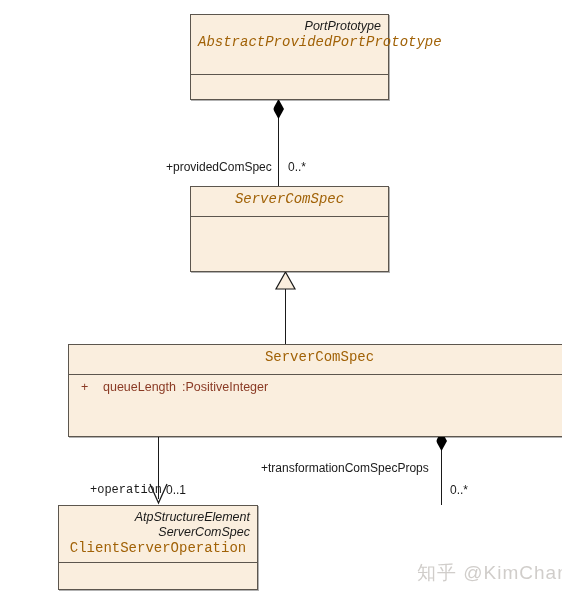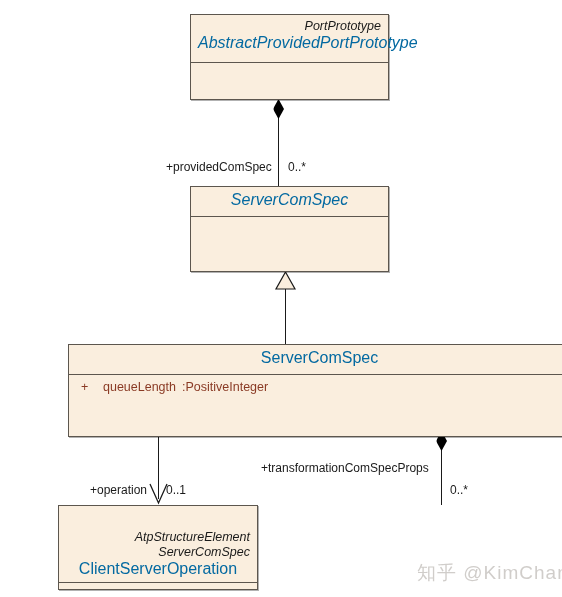--- a/index.html
+++ b/index.html
@@ -38,24 +38,25 @@
     text-align: right;
     font-style: italic;
     font-size: 12.5px;
     color: #1a1a1a;
     line-height: 15px;
     white-space: nowrap;
   }
   .cname {
     display: block;
     text-align: center;
-    font-size: 16px;
-    color: #0369a1;
+    font-size: 14px;
+    color: #a16207;
     line-height: 17px;
     white-space: nowrap;
+    font-family: Liberation Mono, monospace;
   }
   .cname.italic { font-style: italic; }
   .attr-row {
     font-size: 12.5px;
     color: #8a3a24;
     line-height: 16px;
     padding: 4px 0 0 12px;
     white-space: nowrap;
   }
   .attr-vis {
@@ -122,32 +123,32 @@
 
   <div class="vline" style="left:285px; top:288px; height:56px;"></div>
   <svg class="tri-outline" style="left:274px; top:271px;" width="23" height="19" viewBox="0 0 23 19">
     <polygon points="11.5,1 21,18 2,18" fill="#faeede" stroke="#1a1a1a" stroke-width="1.2"></polygon>
   </svg>
 
   <div class="vline" style="left:158px; top:437px; height:62px;"></div>
   <svg class="arrow-open" style="left:148px; top:482px;" width="21" height="24" viewBox="0 0 21 24">
     <polyline points="2,2 10.5,21 19,2" fill="none" stroke="#1a1a1a" stroke-width="1.3"></polyline>
   </svg>
-  <div class="lbl" style="left:90px; top:483px;">+operation</div>
+  <div class="lbl" style="left:90px; top:483px;font-family:Liberation Mono, monospace;">+operation</div>
   <div class="lbl lbl-mult" style="left:166px; top:483px;">0..1</div>
 
   <div class="vline" style="left:441px; top:437px; height:68px;"></div>
   <div class="diamond-filled" style="left:441.5px; top:431px;">
       <i></i>
     </div>
   <div class="lbl" style="left:261px; top:461px;">+transformationComSpecProps</div>
   <div class="lbl lbl-mult" style="left:450px; top:483px;">0..*</div>
 
   <div class="uml-class" style="left:190px; top:14px; width:199px; height:86px;">
-    <div class="uml-head" style="height:48px;">
+    <div class="uml-head" style="height:60px;">
       <span class="stereo">PortPrototype</span>
       <span class="cname italic">AbstractProvidedPortPrototype</span>
     </div>
     <div class="uml-body" style="height:37px;"></div>
   </div>
 
   <div class="uml-class" style="left:190px; top:186px; width:199px; height:86px;">
     <div class="uml-head" style="height:30px;">
       <span class="cname italic">ServerComSpec</span>
     </div>
@@ -159,21 +160,21 @@
       <span class="cname">ServerComSpec</span>
     </div>
     <div class="uml-body" style="height:61px;">
       <div class="attr-row">
         <span class="attr-vis">+</span><span>queueLength</span><span style="display:inline-block;width:6px;"></span><span>:PositiveInteger</span>
       </div>
     </div>
   </div>
 
   <div class="uml-class" style="left:58px; top:505px; width:200px; height:85px;">
-    <div class="uml-head" style="height:57px;margin-top:20px;">
+    <div class="uml-head" style="height:57px;">
       <span class="stereo">AtpStructureElement</span>
       <span class="stereo">ServerComSpec</span>
       <span class="cname">ClientServerOperation</span>
     </div>
     <div class="uml-body" style="height:27px;"></div>
   </div>
 
 
   <div class="watermark" style="left:417px; top:560px;">知乎 @KimChan</div>
 

